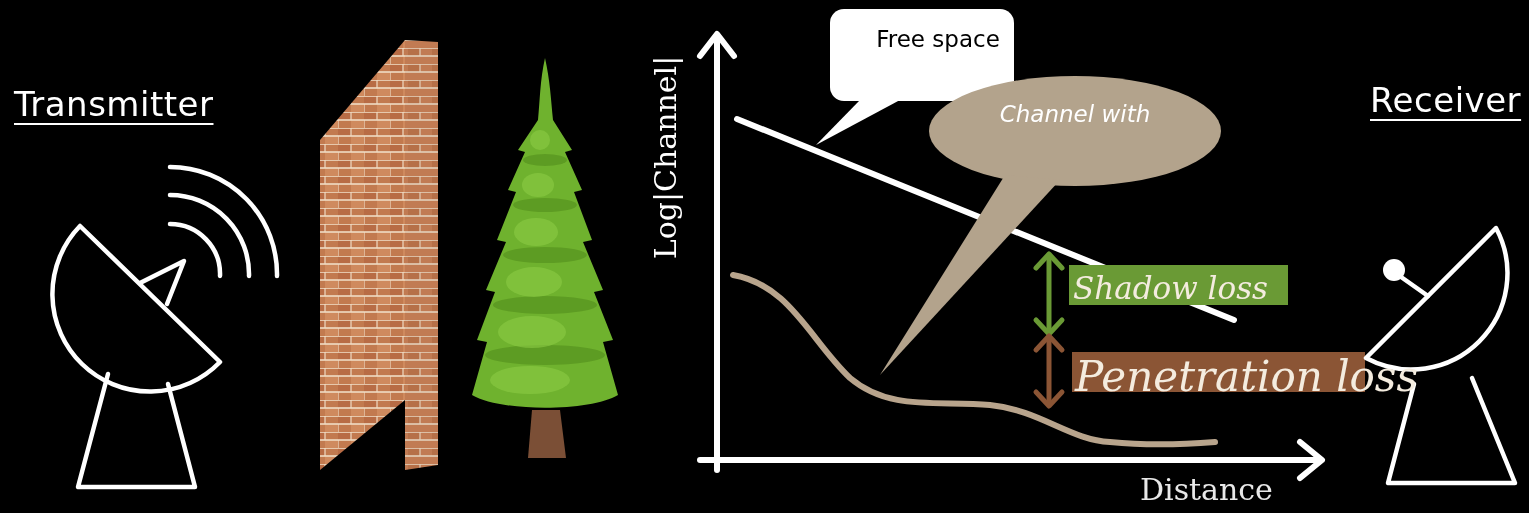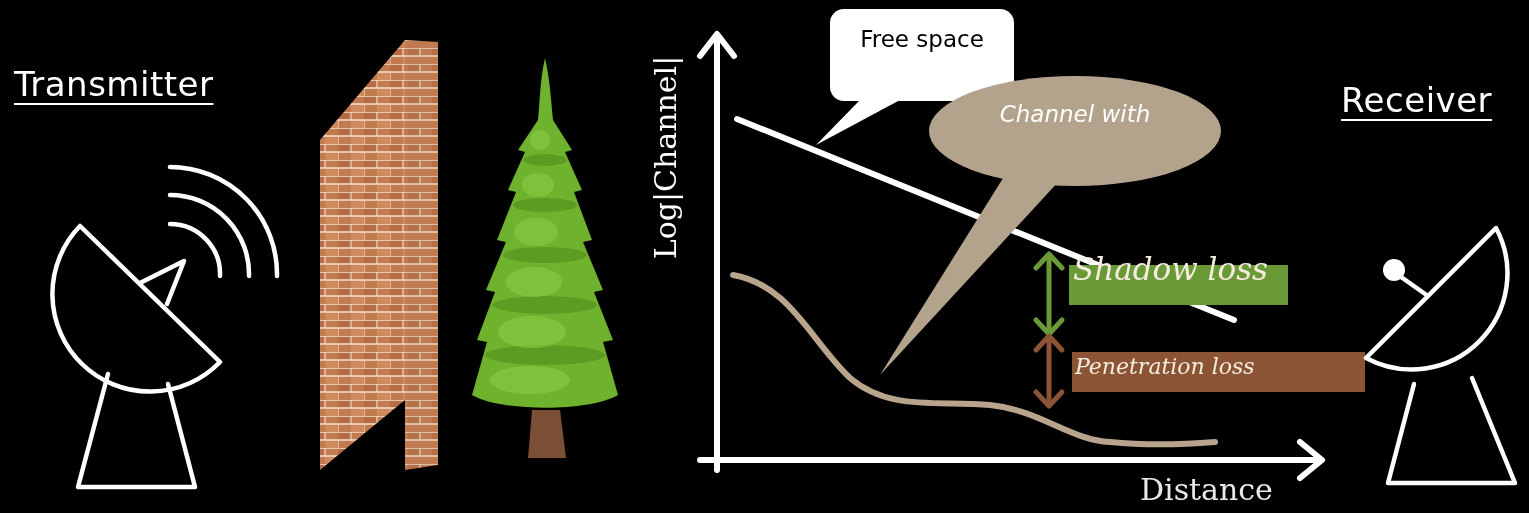--- a/index.html
+++ b/index.html
@@ -7,22 +7,22 @@
   .abs { position: absolute; }
   .title { color: #fff; font-family: "DejaVu Sans", sans-serif; font-size: 34px; text-decoration: underline; text-decoration-thickness: 2px; text-underline-offset: 7px; letter-spacing: 0.5px; }
   svg { position: absolute; left: 0; top: 0; }
   .serif { font-family: "DejaVu Serif", serif; }
   .bubble-text { position: absolute; text-align: center; font-family: "DejaVu Sans", sans-serif; }
   .tag { position: absolute; color: #f4ecdf; font-family: "DejaVu Serif", serif; font-style: italic; white-space: nowrap; line-height: 1; }
 </style>
 </head>
 <body>
 
-<div class="abs title" style="left:14px; top:64px;text-align:center;">Transmitter</div>
-<div class="abs title" style="left:1341px; top:80px;">Receiver</div>
+<div class="abs title" style="left:14px; top:84px;text-align:center;">Transmitter</div>
+<div class="abs title" style="left:1370px; top:80px;">Receiver</div>
 
 <svg width="1529" height="513" viewBox="0 0 1529 513">
   <defs>
     <pattern id="bricks" x="0" y="0" width="26" height="16" patternUnits="userSpaceOnUse">
       <rect width="26" height="16" fill="#c27a4f"></rect>
       <rect x="0" y="0" width="13" height="8" fill="#b86c45"></rect>
       <rect x="13" y="8" width="13" height="8" fill="#cf8a5e"></rect>
       <line x1="0" y1="0" x2="26" y2="0" stroke="#f0dcc4" stroke-width="1.6"></line>
       <line x1="0" y1="8" x2="26" y2="8" stroke="#f0dcc4" stroke-width="1.6"></line>
       <line x1="13" y1="0" x2="13" y2="8" stroke="#f0dcc4" stroke-width="1.2"></line>
@@ -117,22 +117,22 @@
     <line x1="1428" y1="296" x2="1394" y2="272"></line>
     <path d="M1414 384 L1388 483 L1515 483 L1472 378"></path>
   </g>
   <circle cx="1394" cy="270" r="11" fill="#fff"></circle>
 </svg>
 
 <div class="abs serif" style="left:560px; top:140px; width:210px; text-align:center; color:#fff; font-size:30px; transform:rotate(-90deg); transform-origin:center center;">Log|Channel|</div>
 
 <div class="abs serif" style="left:1140px; top:472px; color:#e8e8e8; font-size:30px;">Distance</div>
 
-<div class="bubble-text" style="left:830px; top:24px; width:184px; color:#000; font-size:23px; line-height:31px;">
+<div class="bubble-text" style="left:830px; top:24px; width:184px; color:#000; font-size:23px; line-height:31px;padding-left:16px;">
   <div>Free space</div>
 </div>
 
 <div class="bubble-text" style="left:960px; top:98px; width:230px; color:#fff; font-size:23px; line-height:33px;font-style:italic;">
   <div>Channel with</div>
 </div>
 
-<div class="tag" style="left:1073px; top:254px; font-size:31px;">Shadow loss</div>
-<div class="tag" style="left:1075px; top:356px; font-size:22px;">Penetration loss</div>
+<div class="tag" style="left:1073px; top:273px; font-size:31px;">Shadow loss</div>
+<div class="tag" style="left:1075px; top:356px; font-size:42px;">Penetration loss</div>
 
 </body></html>

